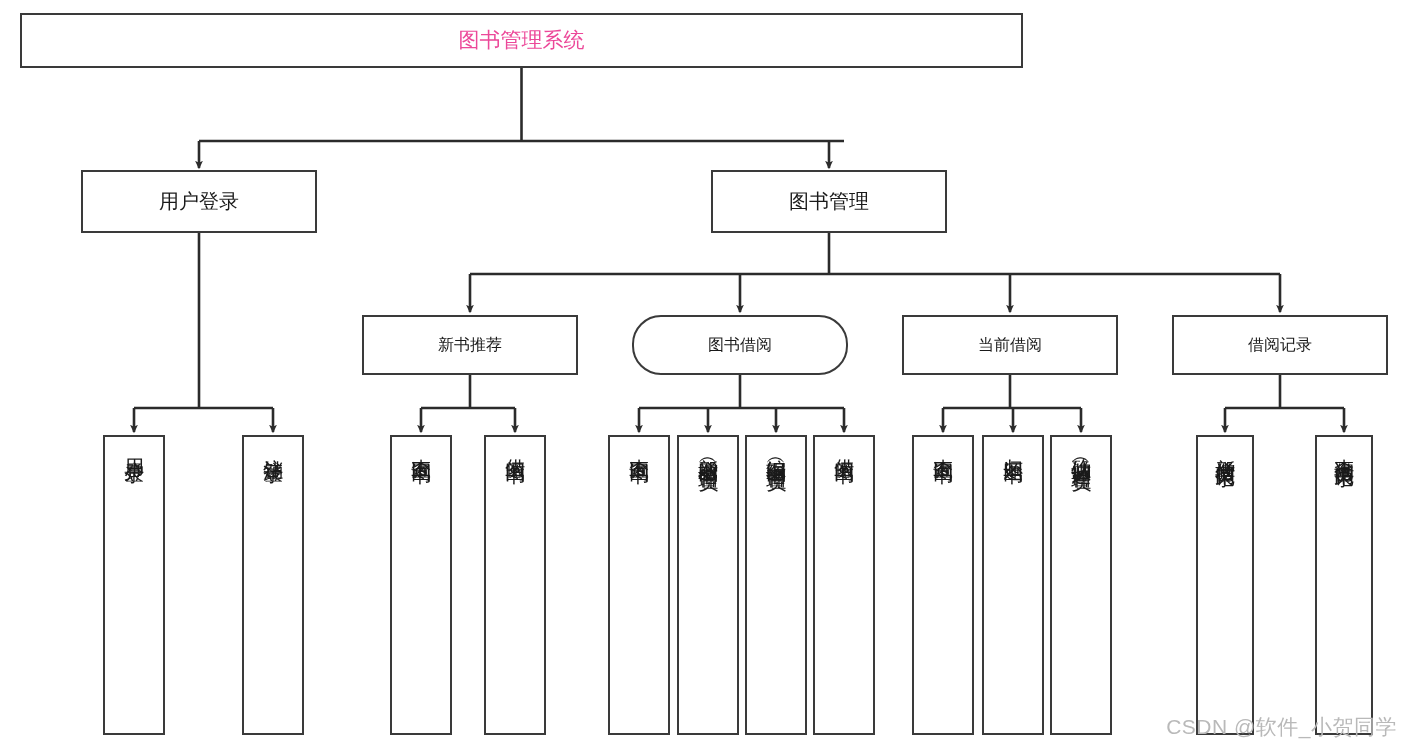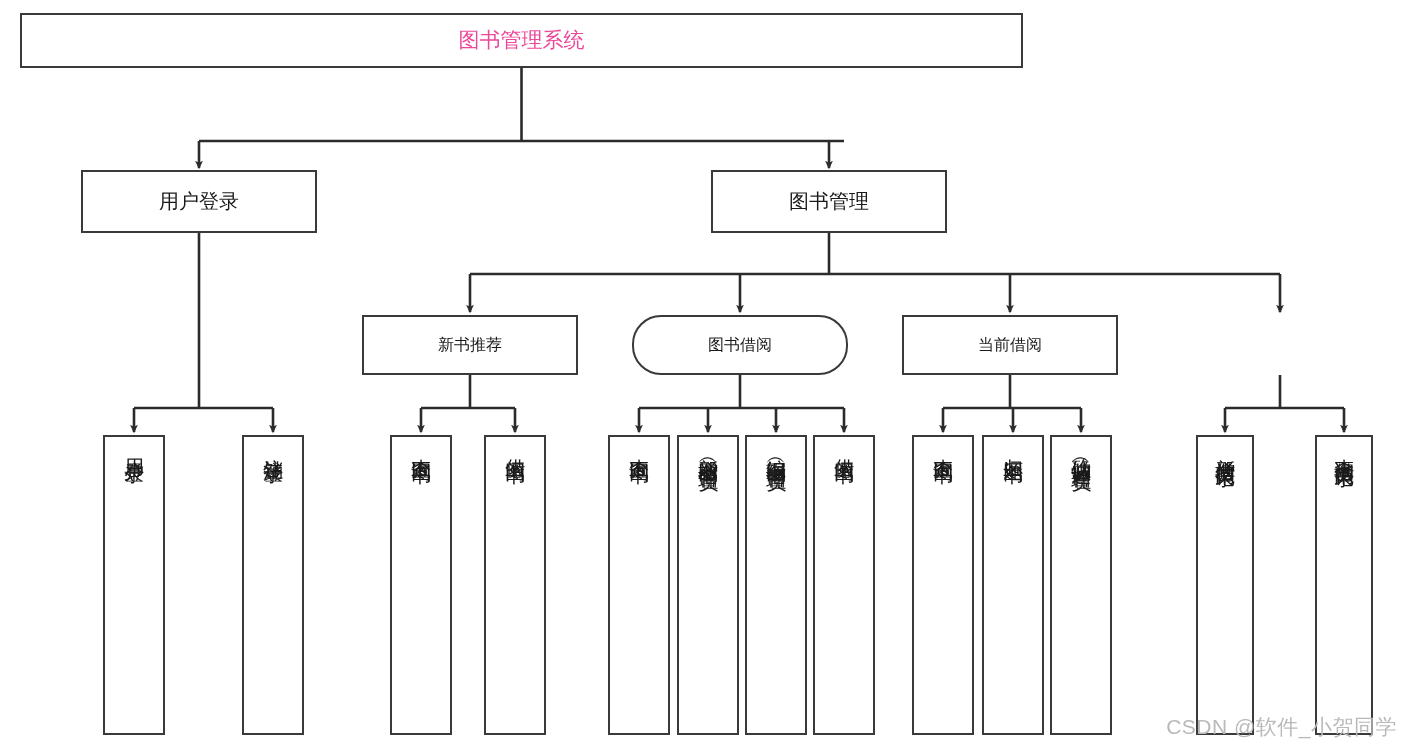--- a/index.html
+++ b/index.html
@@ -142,20 +142,23 @@
 
   <div class="node l2" style="left: 362px; top: 315px; width: 216px; height: 60px; border-color: rgb(58, 58, 58); background: rgb(255, 255, 255); color: rgb(26, 26, 26);">
     <span class="label">新书推荐</span>
   </div>
   <div class="node l2" style="left: 632px; top: 315px; width: 216px; height: 60px; border-color: rgb(58, 58, 58); background: rgb(255, 255, 255); color: rgb(26, 26, 26); border-radius: 29px;">
     <span class="label">图书借阅</span>
   </div>
   <div class="node l2" style="left: 902px; top: 315px; width: 216px; height: 60px; border-color: rgb(58, 58, 58); background: rgb(255, 255, 255); color: rgb(26, 26, 26);">
     <span class="label">当前借阅</span>
   </div>
+  <div class="node l2" style="left: 1172px; top: 315px; width: 216px; height: 60px; border-color: rgb(58, 58, 58); background: rgb(255, 255, 255); color: rgb(26, 26, 26);">
+    <span class="label">借阅记录</span>
+  </div>
 
   <div class="node leaf" style="left: 103px; top: 435px; width: 62px; height: 300px; border-color: rgb(58, 58, 58); background: rgb(255, 255, 255); color: rgb(26, 26, 26);">
     <span class="label">用户登录</span>
   </div>
   <div class="node leaf" style="left: 242px; top: 435px; width: 62px; height: 300px; border-color: rgb(58, 58, 58); background: rgb(255, 255, 255); color: rgb(26, 26, 26);">
     <span class="label">注销登录</span>
   </div>
   <div class="node leaf" style="left: 390px; top: 435px; width: 62px; height: 300px; border-color: rgb(58, 58, 58); background: rgb(255, 255, 255); color: rgb(26, 26, 26);">
     <span class="label">查询图书</span>
   </div>

